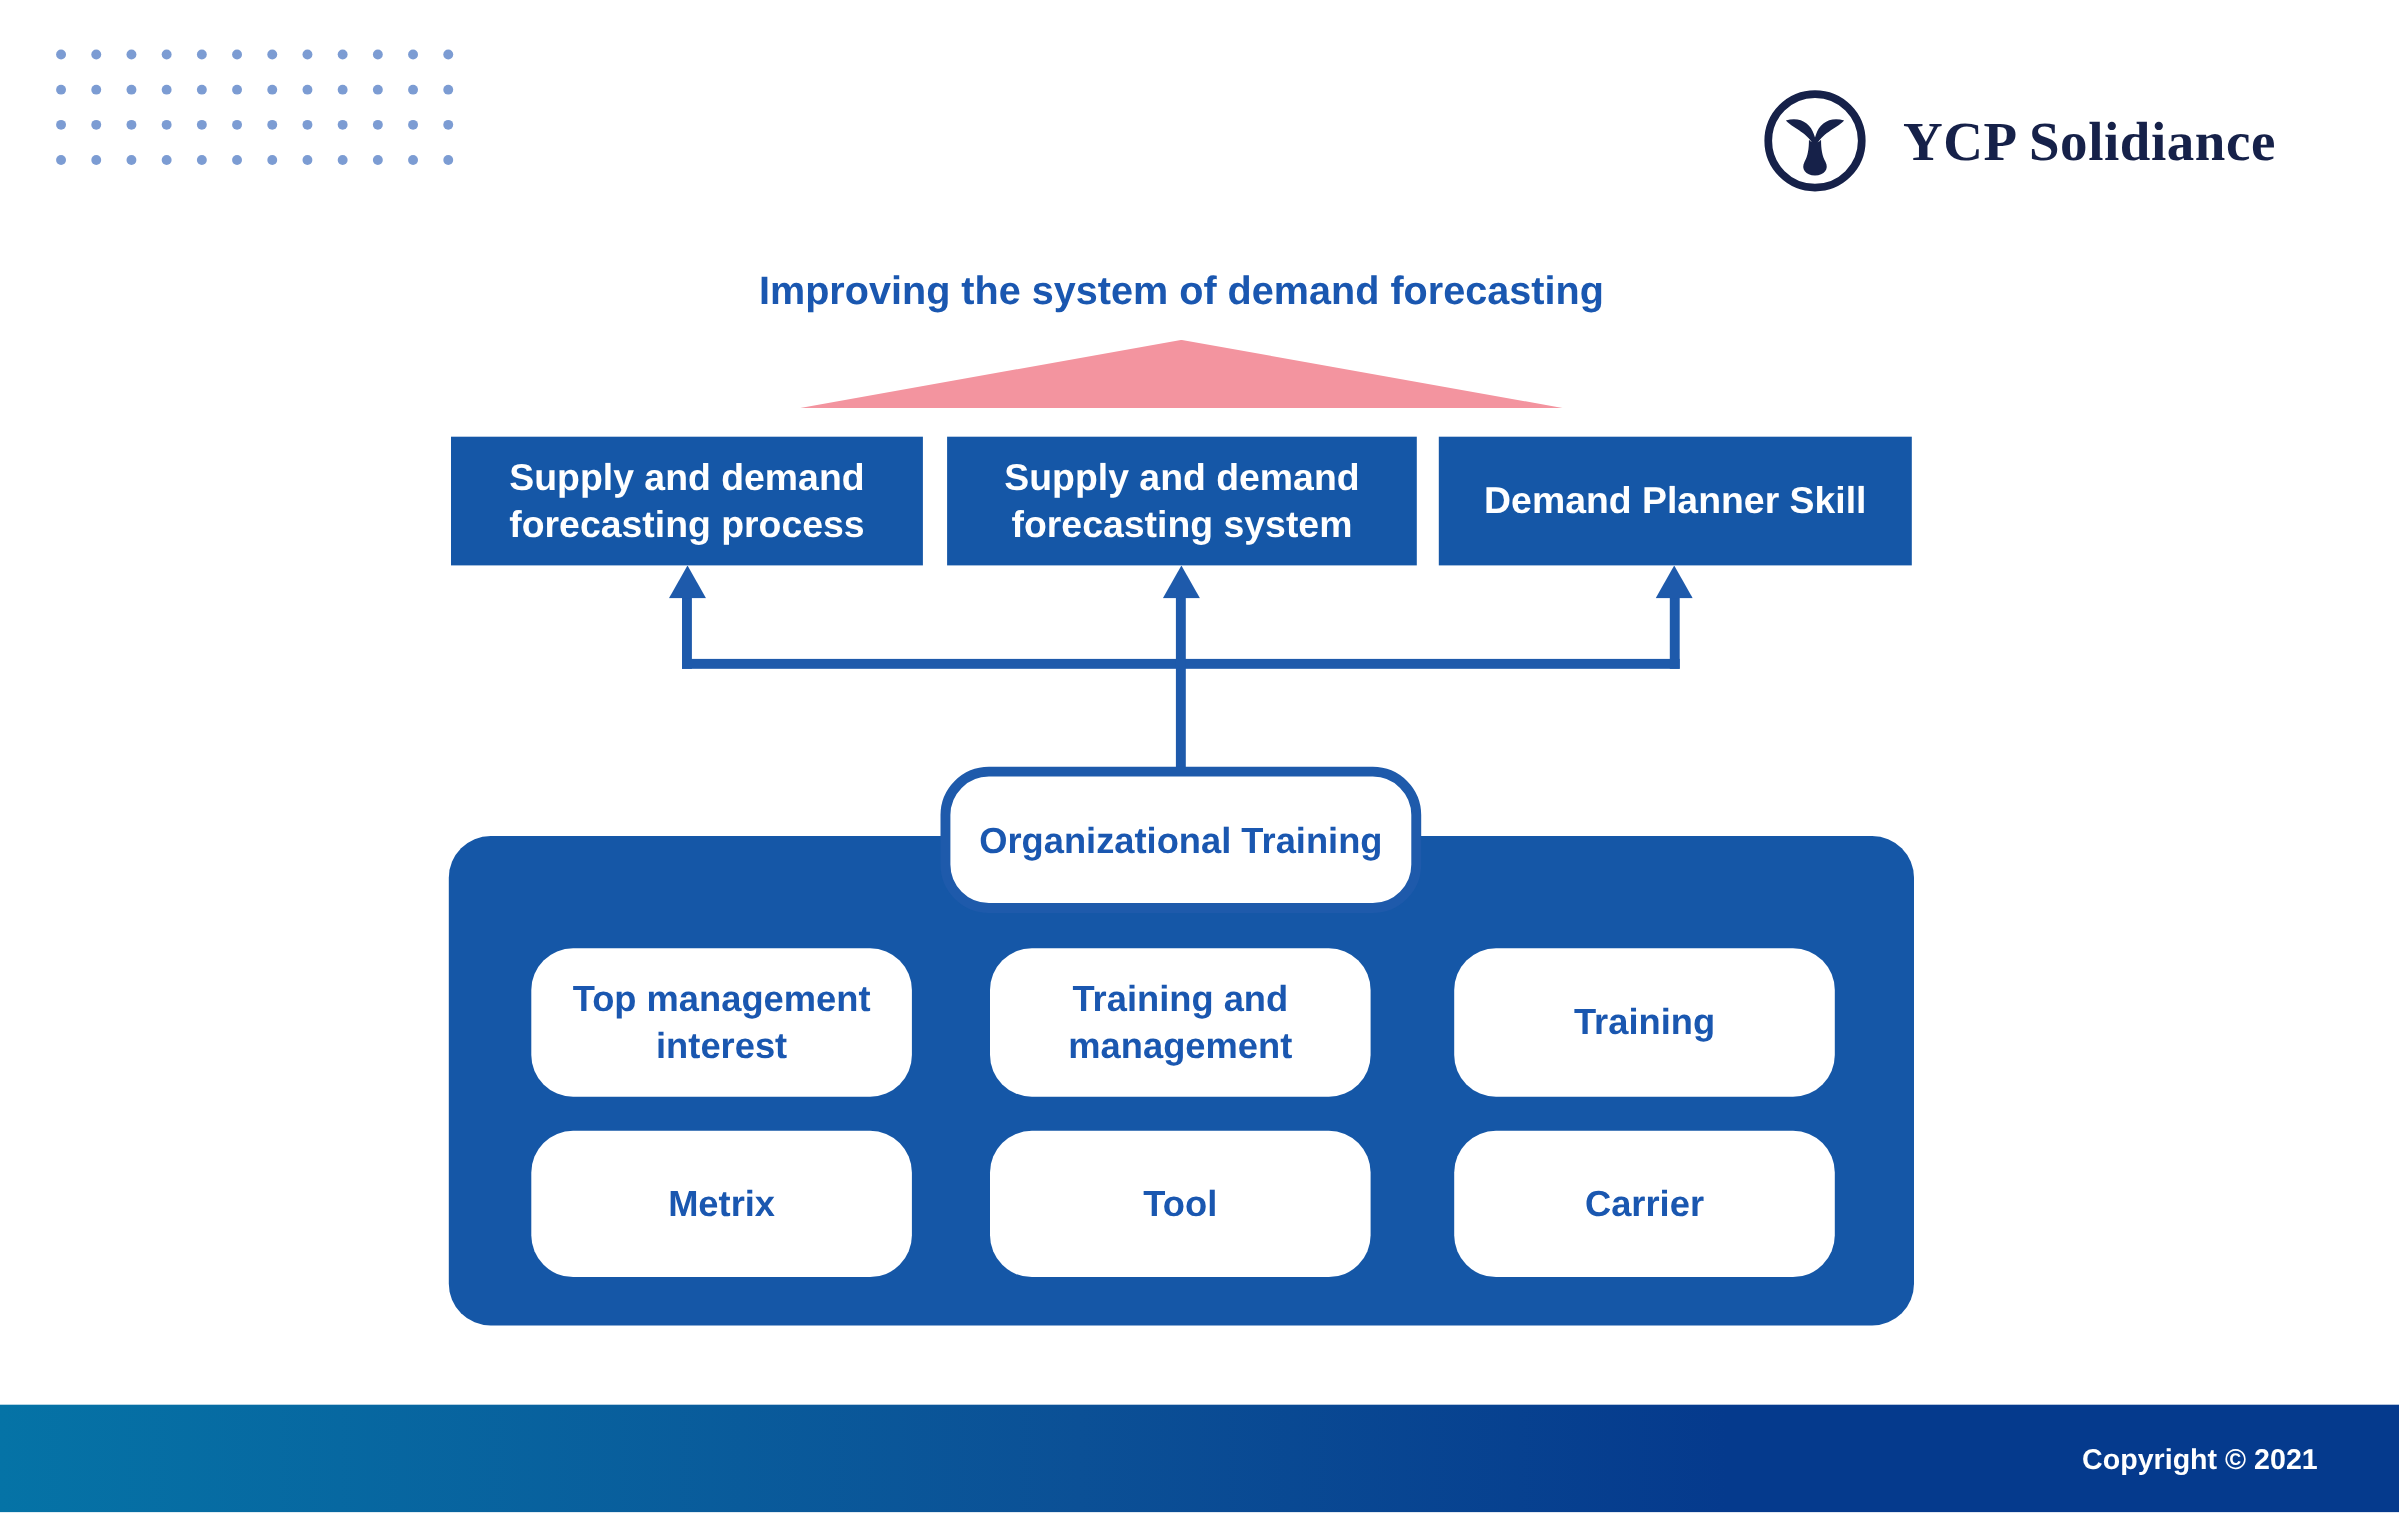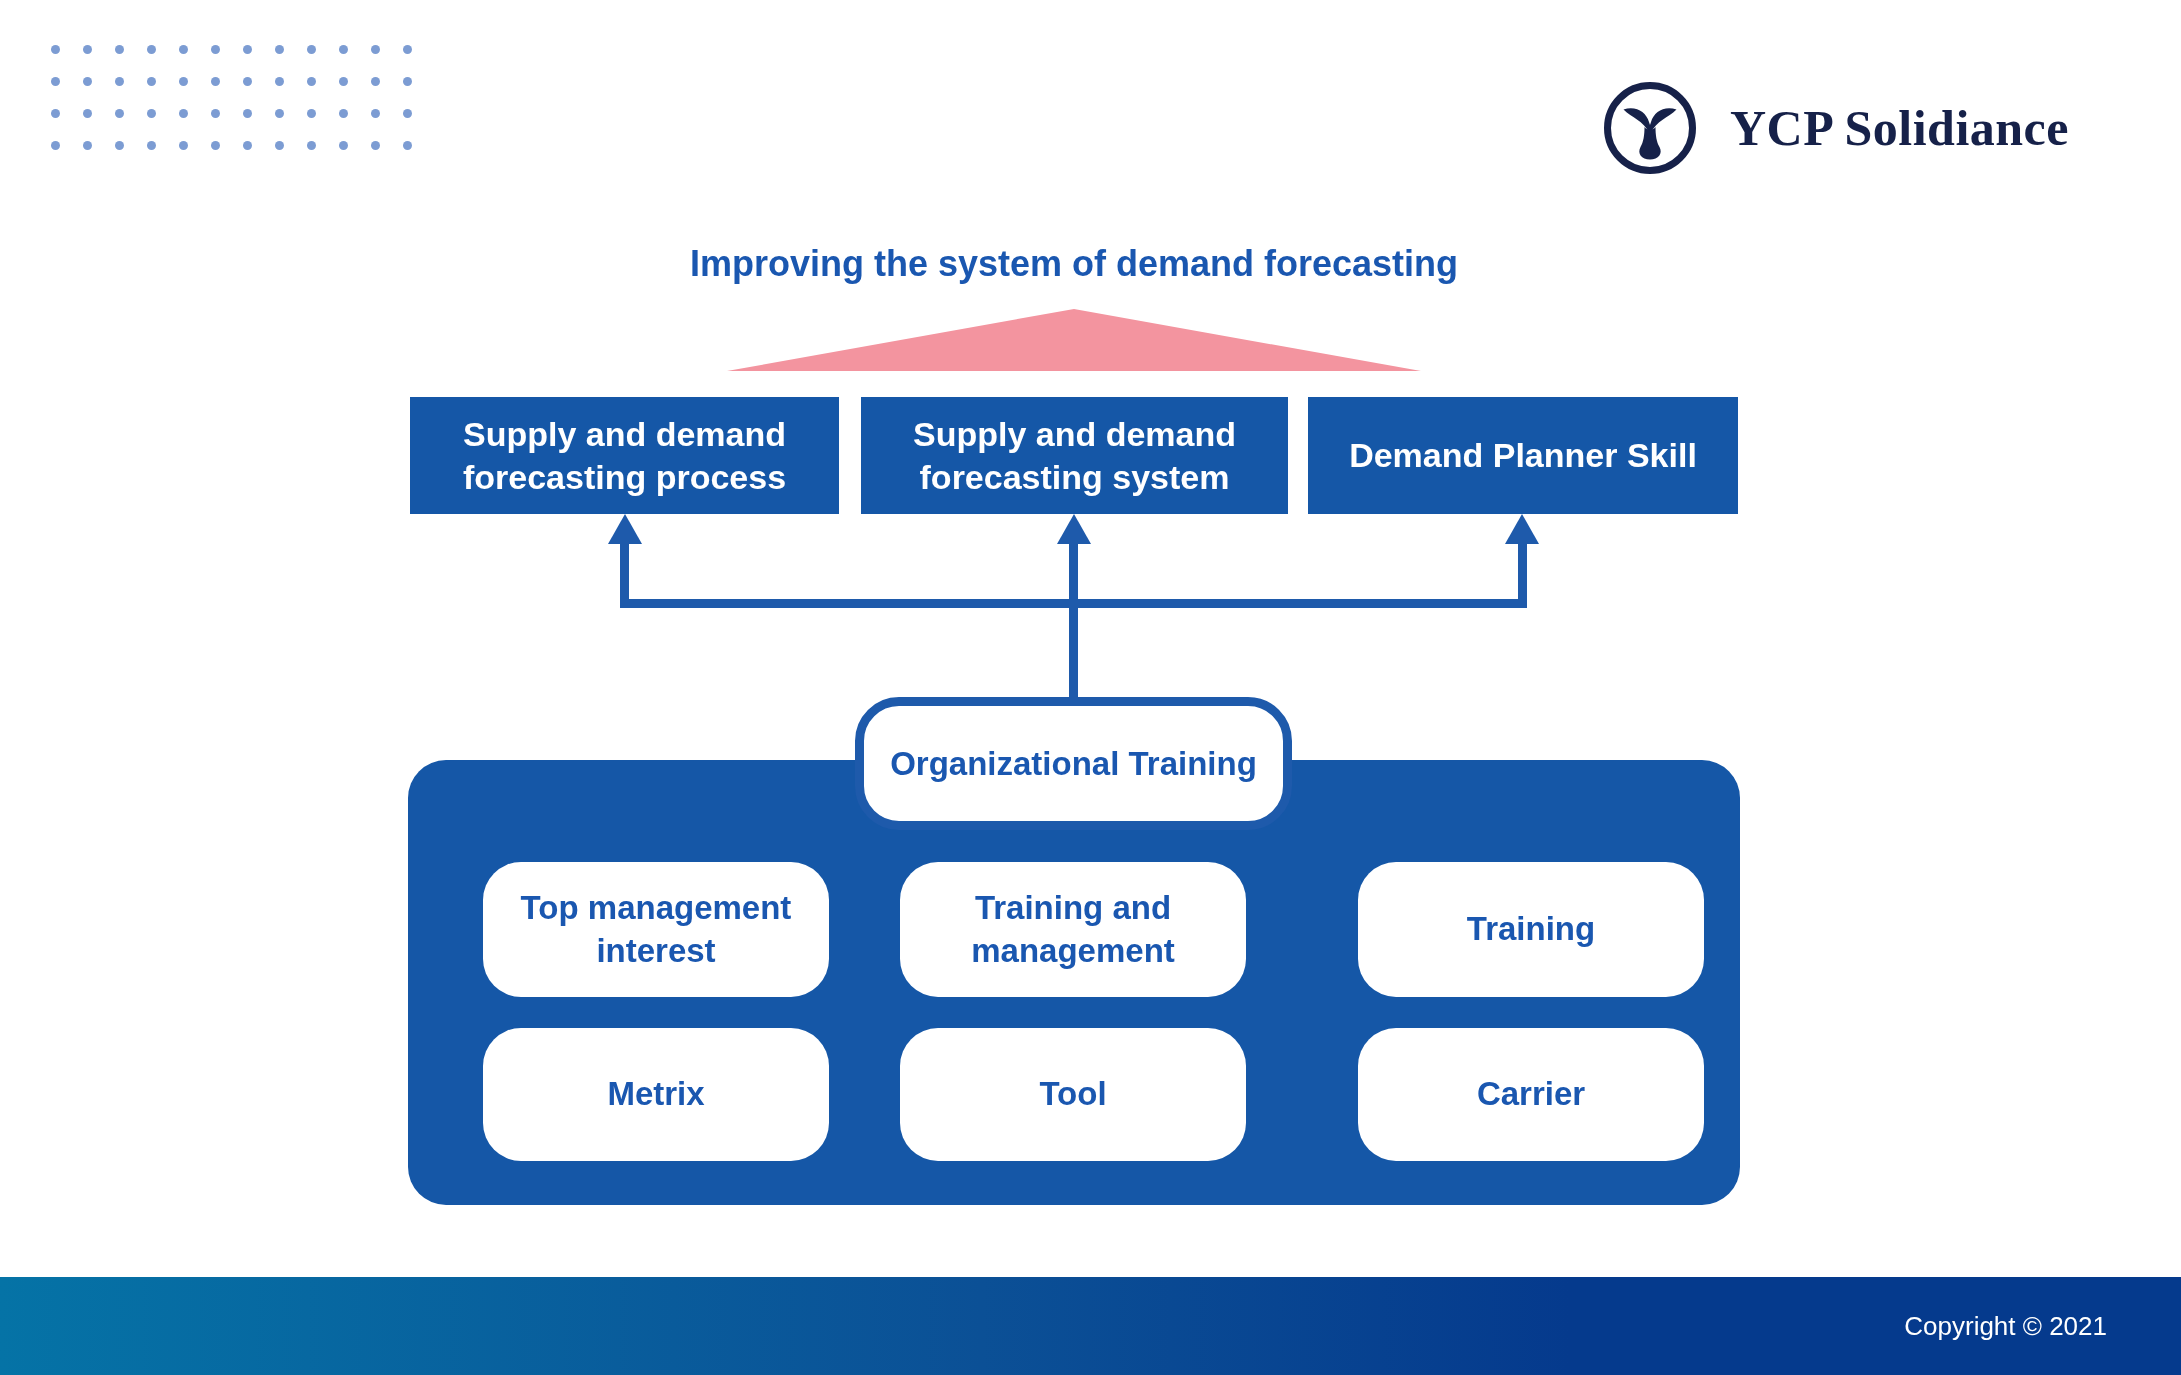--- a/index.html
+++ b/index.html
@@ -87,34 +87,34 @@
     display:flex;align-items:center;justify-content:center;text-align:center;
     font-size:33px;font-weight:bold;line-height:1.3;
     color:var(--text-blue,#1A57B0);
     z-index:2;
     padding:0 14px;box-sizing:border-box;
   }
   .factor.r1{top:862px;height:135px;}
   .factor.r2{top:1028px;height:133px;}
   .factor.c1{left:483px;}
   .factor.c2{left:900px;}
-  .factor.c3{left:1358px;}
+  .factor.c3{left:1322px;}
   
   .footer{
     position:absolute;left:0;top:1277px;width:2181px;height:98px;
     background:linear-gradient(90deg,
       var(--footer-left,#0573A6) 0%,
       var(--footer-mid,#0B5096) 45%,
       var(--footer-right,#053A8D) 72%,
       var(--footer-right,#053A8D) 100%);
     display:flex;align-items:center;justify-content:flex-end;
   }
   .copyright{
     margin-right:74px;
-    font-size:26px;color:#ffffff;font-weight:normal;
+    font-size:26px;color:#ffffff;font-weight:bold;
   }
 </style>
 </head>
 <body>
 
 <div id="canvas">
 
   <div class="dot-grid">
       <div class="dot" style="left: 0px; top: 0px;"></div>
       <div class="dot" style="left: 32px; top: 0px;"></div>

